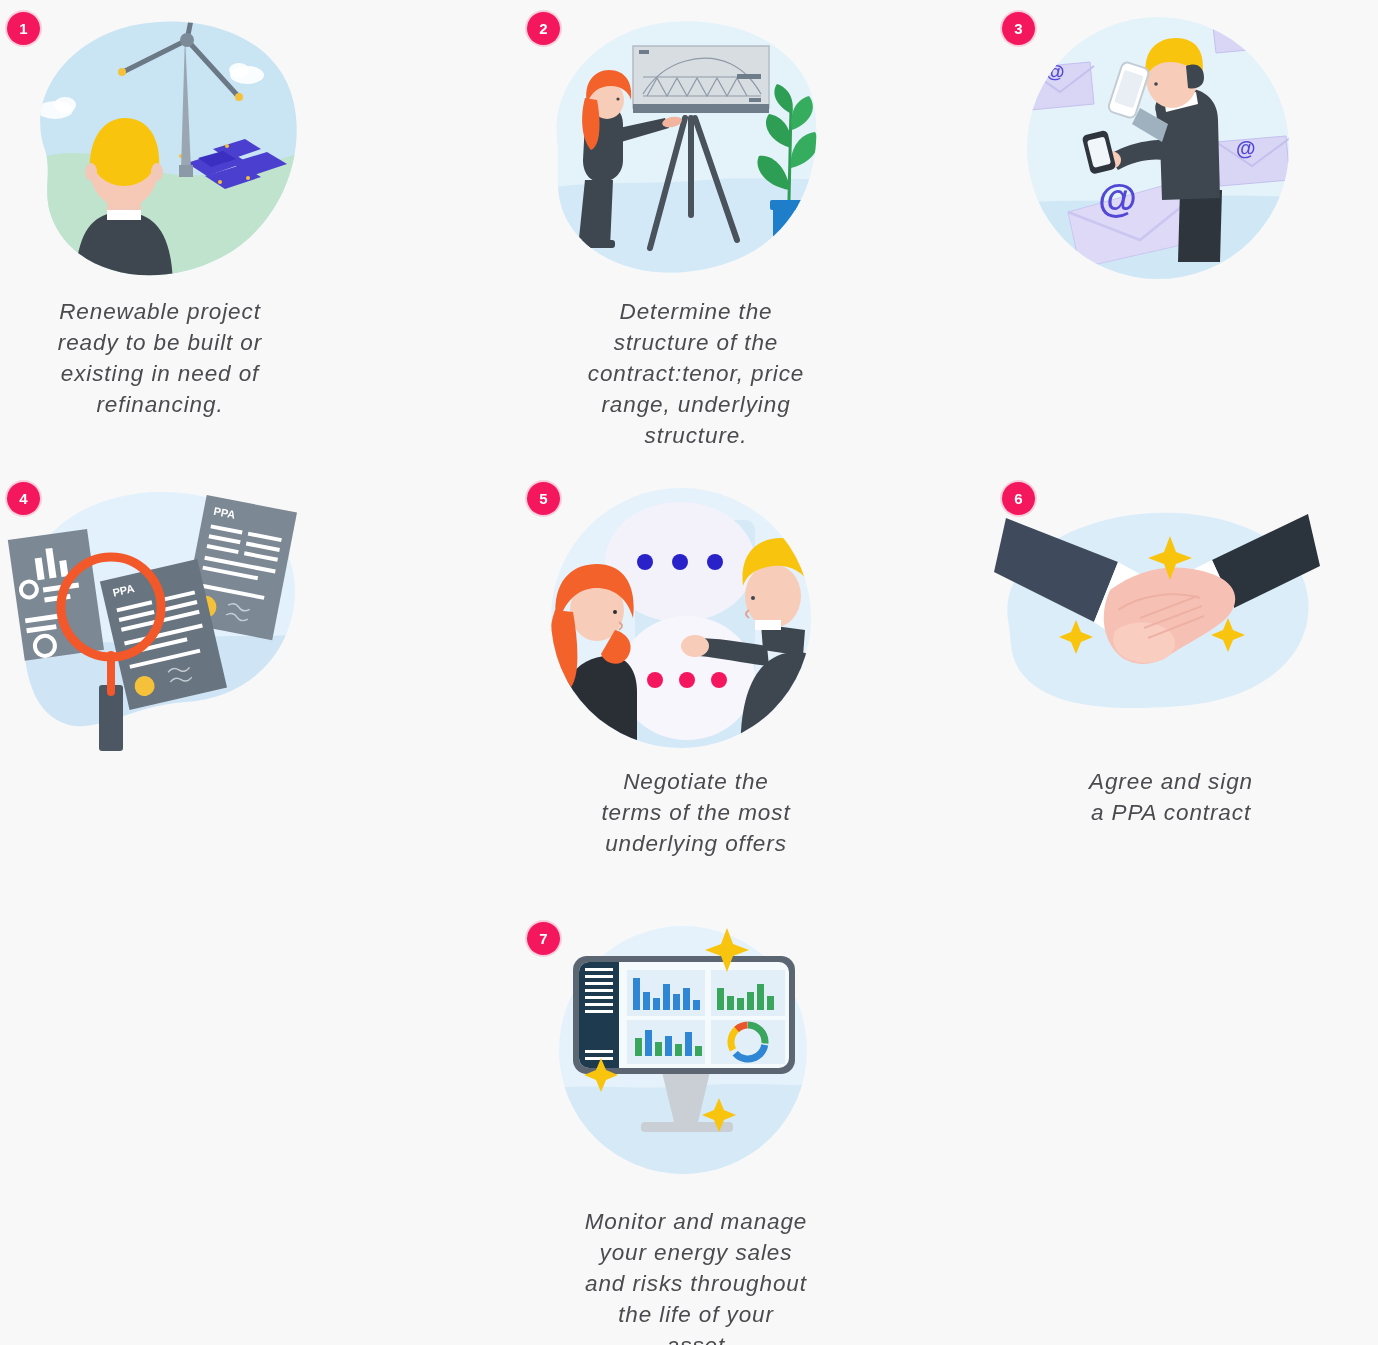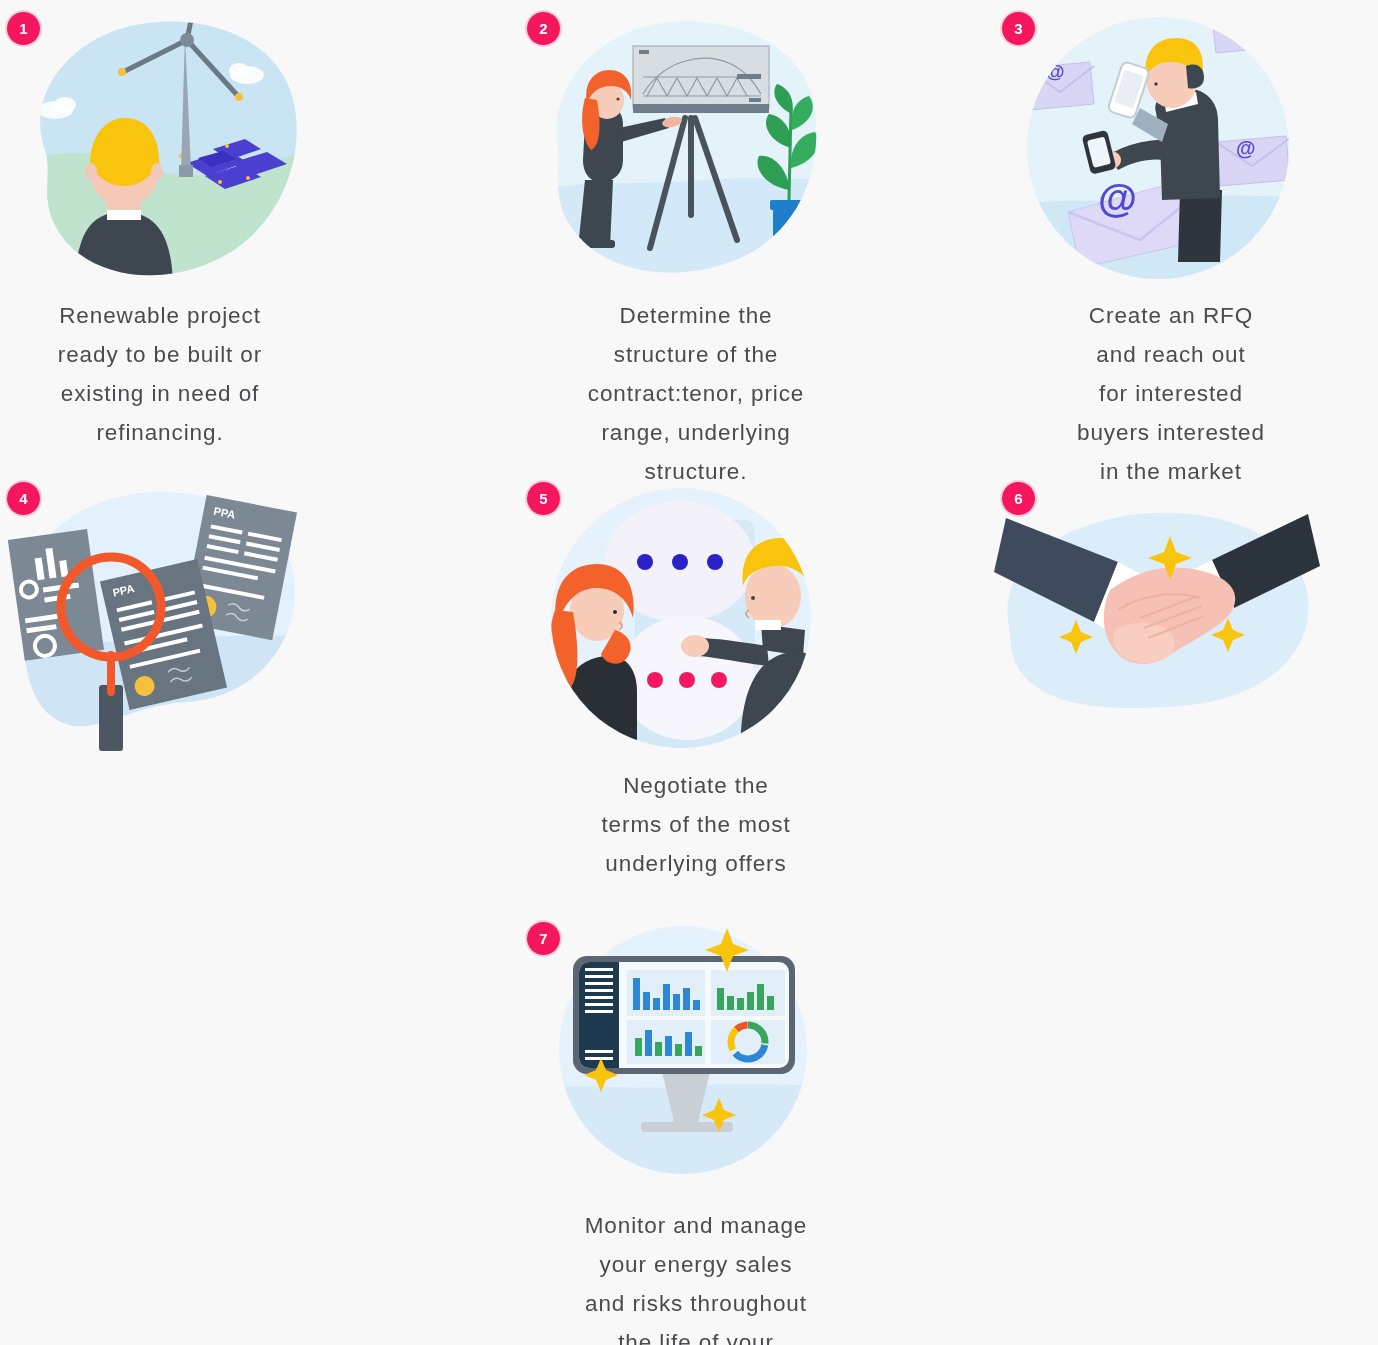--- a/index.html
+++ b/index.html
@@ -65,24 +65,25 @@
     position: absolute;
     inset: 0;
   }
   .art svg { display: block; width: 100%; height: 100%; }
 
   .caption {
     margin-top: 6px;
     text-align: center;
     color: #4b4b4f;
     font-size: 22.5px;
-    line-height: 39px;
+    line-height: 31px;
     letter-spacing: 0.9px;
     white-space: pre-line;
     font-weight: 400;
+    font-style: italic;
   }
 
   
   .cap-narrow { max-width: 300px; }
   .cap-wide   { max-width: 330px; margin-left: 32px; }
 </style>
 </head>
 <body>
 
 <div class="grid">
@@ -270,25 +271,20 @@
               <g transform="rotate(18 138 92)">
                 <rect x="124" y="64" width="28" height="52" rx="6" fill="#ffffff" stroke="#c3ccd5" stroke-width="2"></rect>
                 <rect x="128" y="72" width="20" height="34" rx="2" fill="#e8eef4"></rect>
               </g>
               <path d="M150 108 L178 124 L172 142 L142 124 Z" fill="#9fb0bf"></path>
             </g>
           </g>
         </svg>
       </div>
     </div>
-    <div class="caption cap-wide">Create an RFQ
-and reach out
-for interested
-buyers interested
-in the market</div>
   </div>
 
   <div class="step col-1 row-2">
     <div class="art-wrap">
       <div class="badge">4</div>
       <div class="art">
         <svg viewBox="0 0 330 290" xmlns="http://www.w3.org/2000/svg">
           <defs>
             <clipPath id="blob4">
               <path d="M30 120 C34 60 100 20 170 22 C245 24 300 62 300 120 C300 178 258 228 190 232 C130 236 96 270 62 250 C28 230 26 176 30 120 Z"></path>
@@ -463,20 +459,22 @@
           </g>
 
           <g fill="#f9c40e">
             <path d="M180 66 L186 82 L202 88 L186 94 L180 110 L174 94 L158 88 L174 82 Z"></path>
             <path d="M86 150 L91 162 L103 167 L91 172 L86 184 L81 172 L69 167 L81 162 Z"></path>
             <path d="M238 148 L243 160 L255 165 L243 170 L238 182 L233 170 L221 165 L233 160 Z"></path>
           </g>
         </svg>
       </div>
     </div>
+    <div class="caption cap-wide">Agree and sign
+a PPA contract</div>
   </div>
 
   <div class="step col-2 row-3">
     <div class="art-wrap">
       <div class="badge">7</div>
       <div class="art">
         <svg viewBox="0 0 330 290" xmlns="http://www.w3.org/2000/svg">
           <defs>
             <clipPath id="blob7">
               <circle cx="168" cy="140" r="124"></circle>

